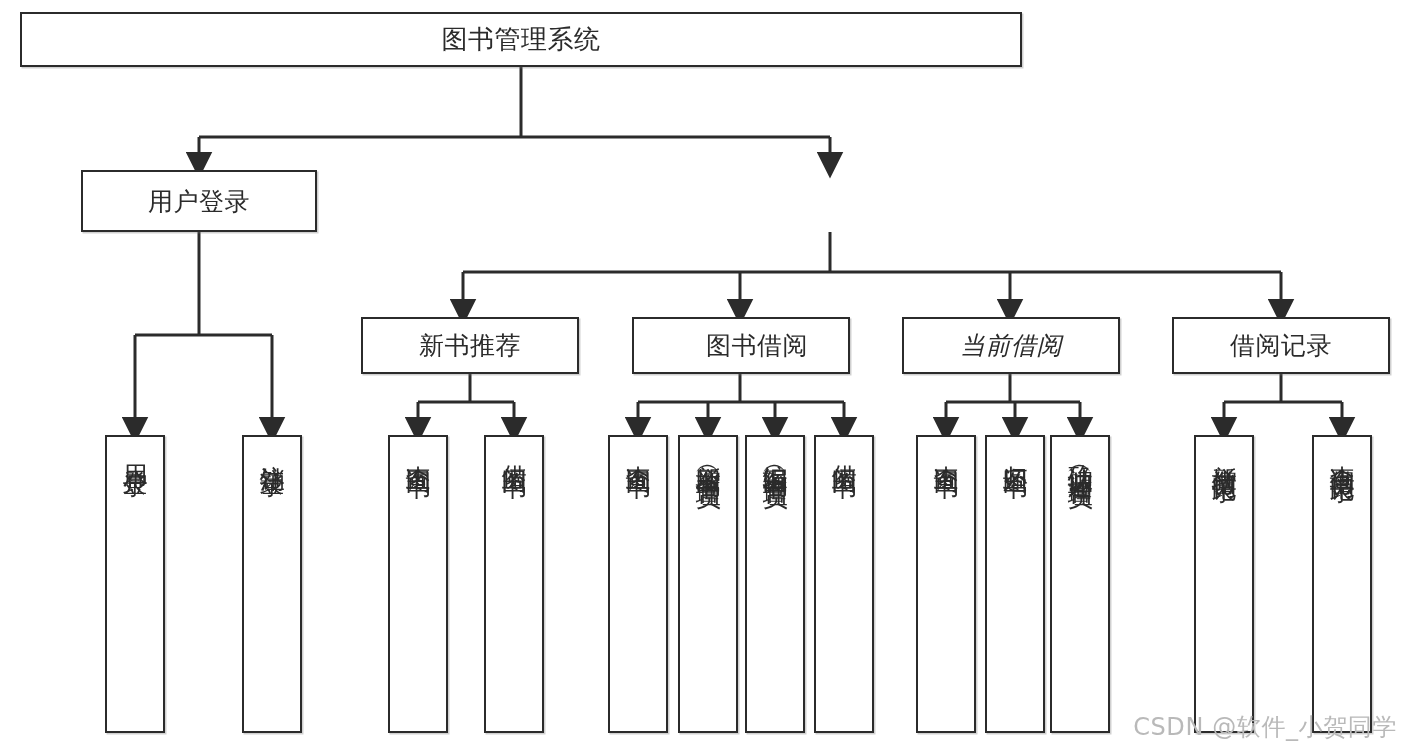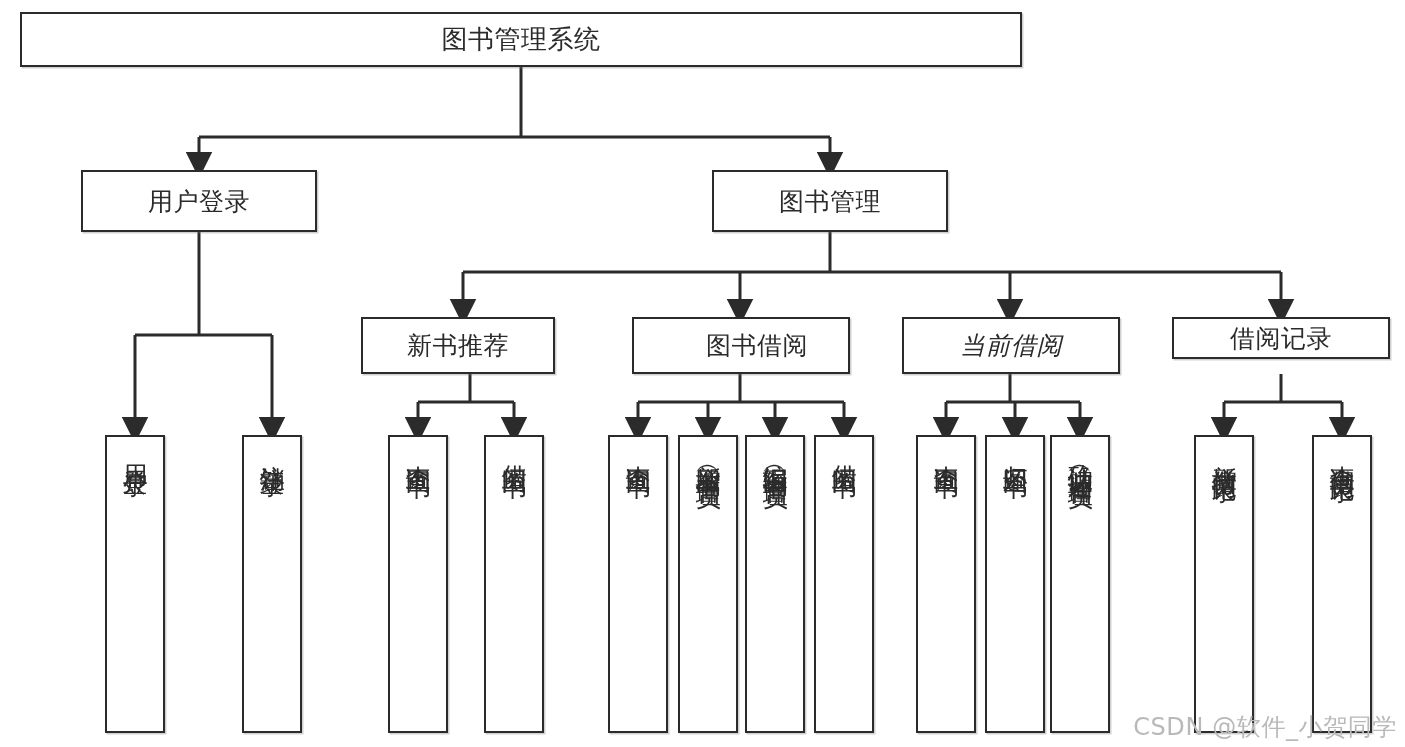--- a/index.html
+++ b/index.html
@@ -123,34 +123,31 @@
     </g>
   </svg>
 
   <div class="node h root" style="left:20px;top:12px;width:1002px;height:55px;">
     <span class="lbl">图书管理系统</span>
   </div>
 
   <div class="node h" style="left:81px;top:170px;width:236px;height:62px;">
     <span class="lbl">用户登录</span>
   </div>
-  <div class="node h" style="left:712px;top:170px;width:236px;height:62px;">
-    <span class="lbl">图书管理</span>
-  </div>
 
-  <div class="node h" style="left:361px;top:317px;width:194px;height:57px;">
+  <div class="node h" style="left:361px;top:317px;width:218px;height:57px;">
     <span class="lbl">新书推荐</span>
   </div>
   <div class="node h" style="left:632px;top:317px;width:218px;height:57px;padding-left:32px;">
     <span class="lbl">图书借阅</span>
   </div>
   <div class="node h" style="left:902px;top:317px;width:218px;height:57px;font-style:italic;">
     <span class="lbl">当前借阅</span>
   </div>
-  <div class="node h" style="left:1172px;top:317px;width:218px;height:42px;">
+  <div class="node h" style="left:1172px;top:317px;width:218px;height:57px;">
     <span class="lbl">借阅记录</span>
   </div>
 
   <div class="node v" style="left:105px;top:435px;width:60px;height:298px;">
     <span class="lbl">用户登录</span>
   </div>
   <div class="node v" style="left:242px;top:435px;width:60px;height:298px;">
     <span class="lbl">注销登录</span>
   </div>
   <div class="node v" style="left:388px;top:435px;width:60px;height:298px;">

